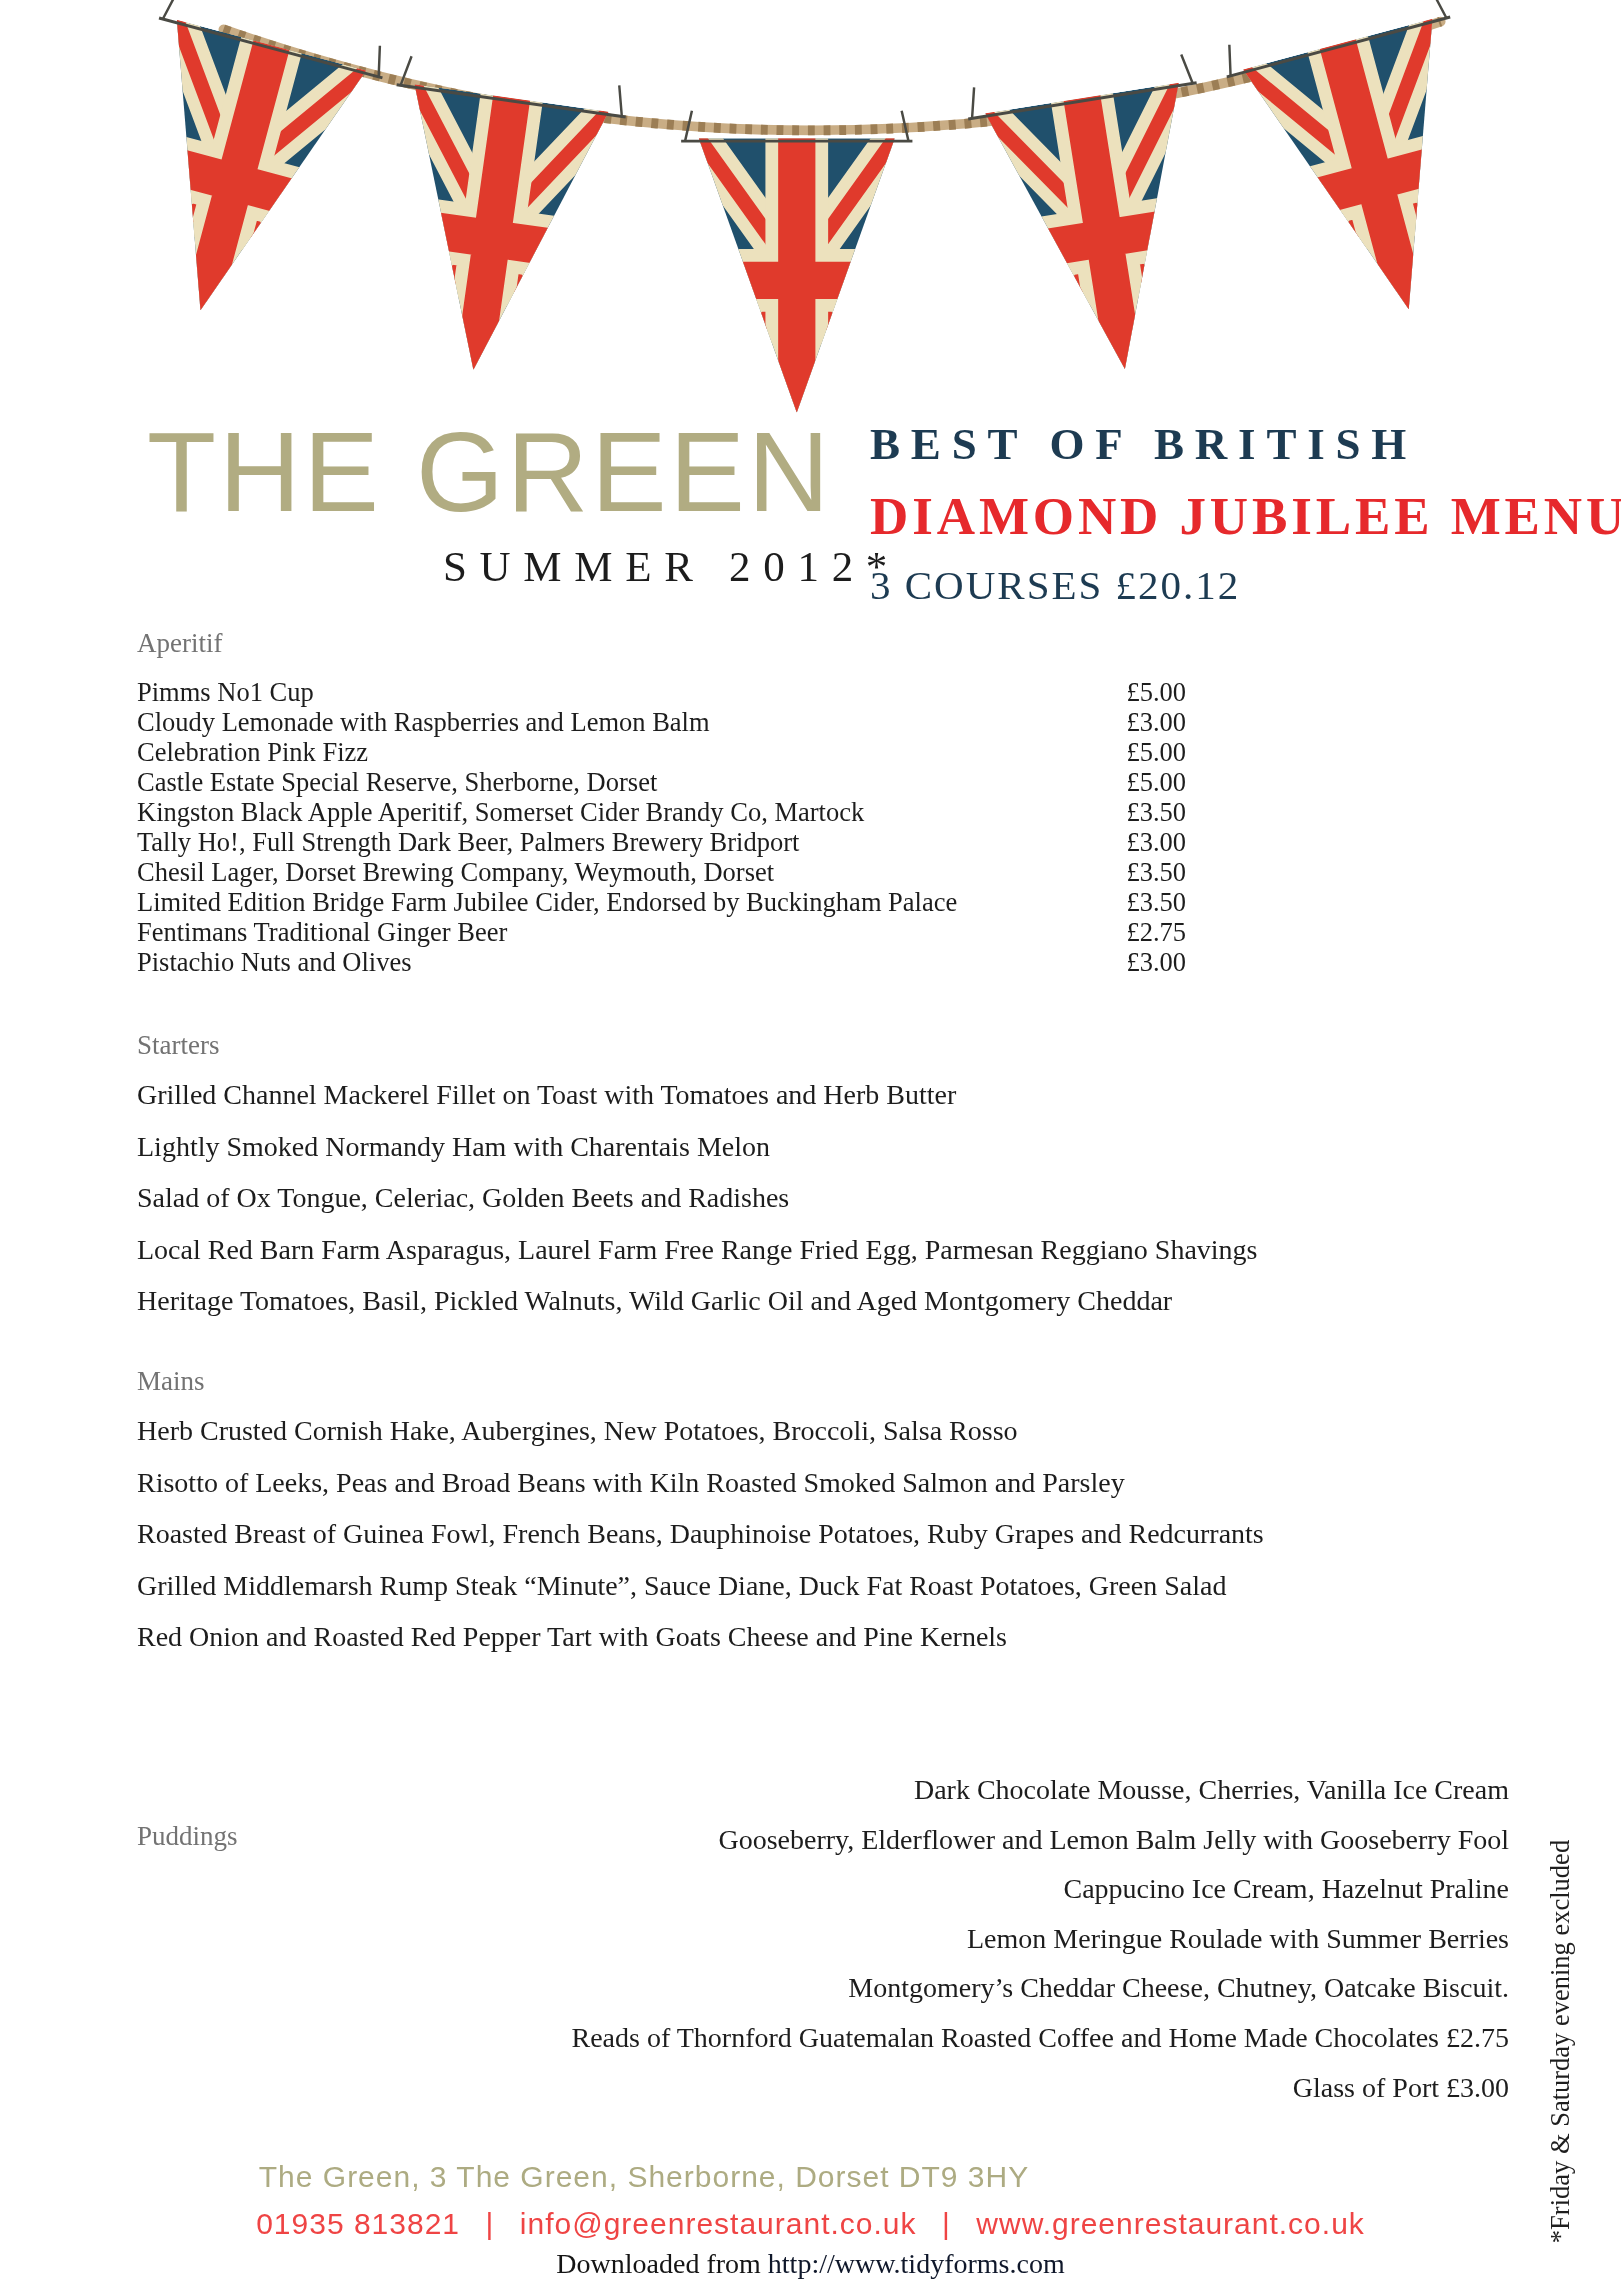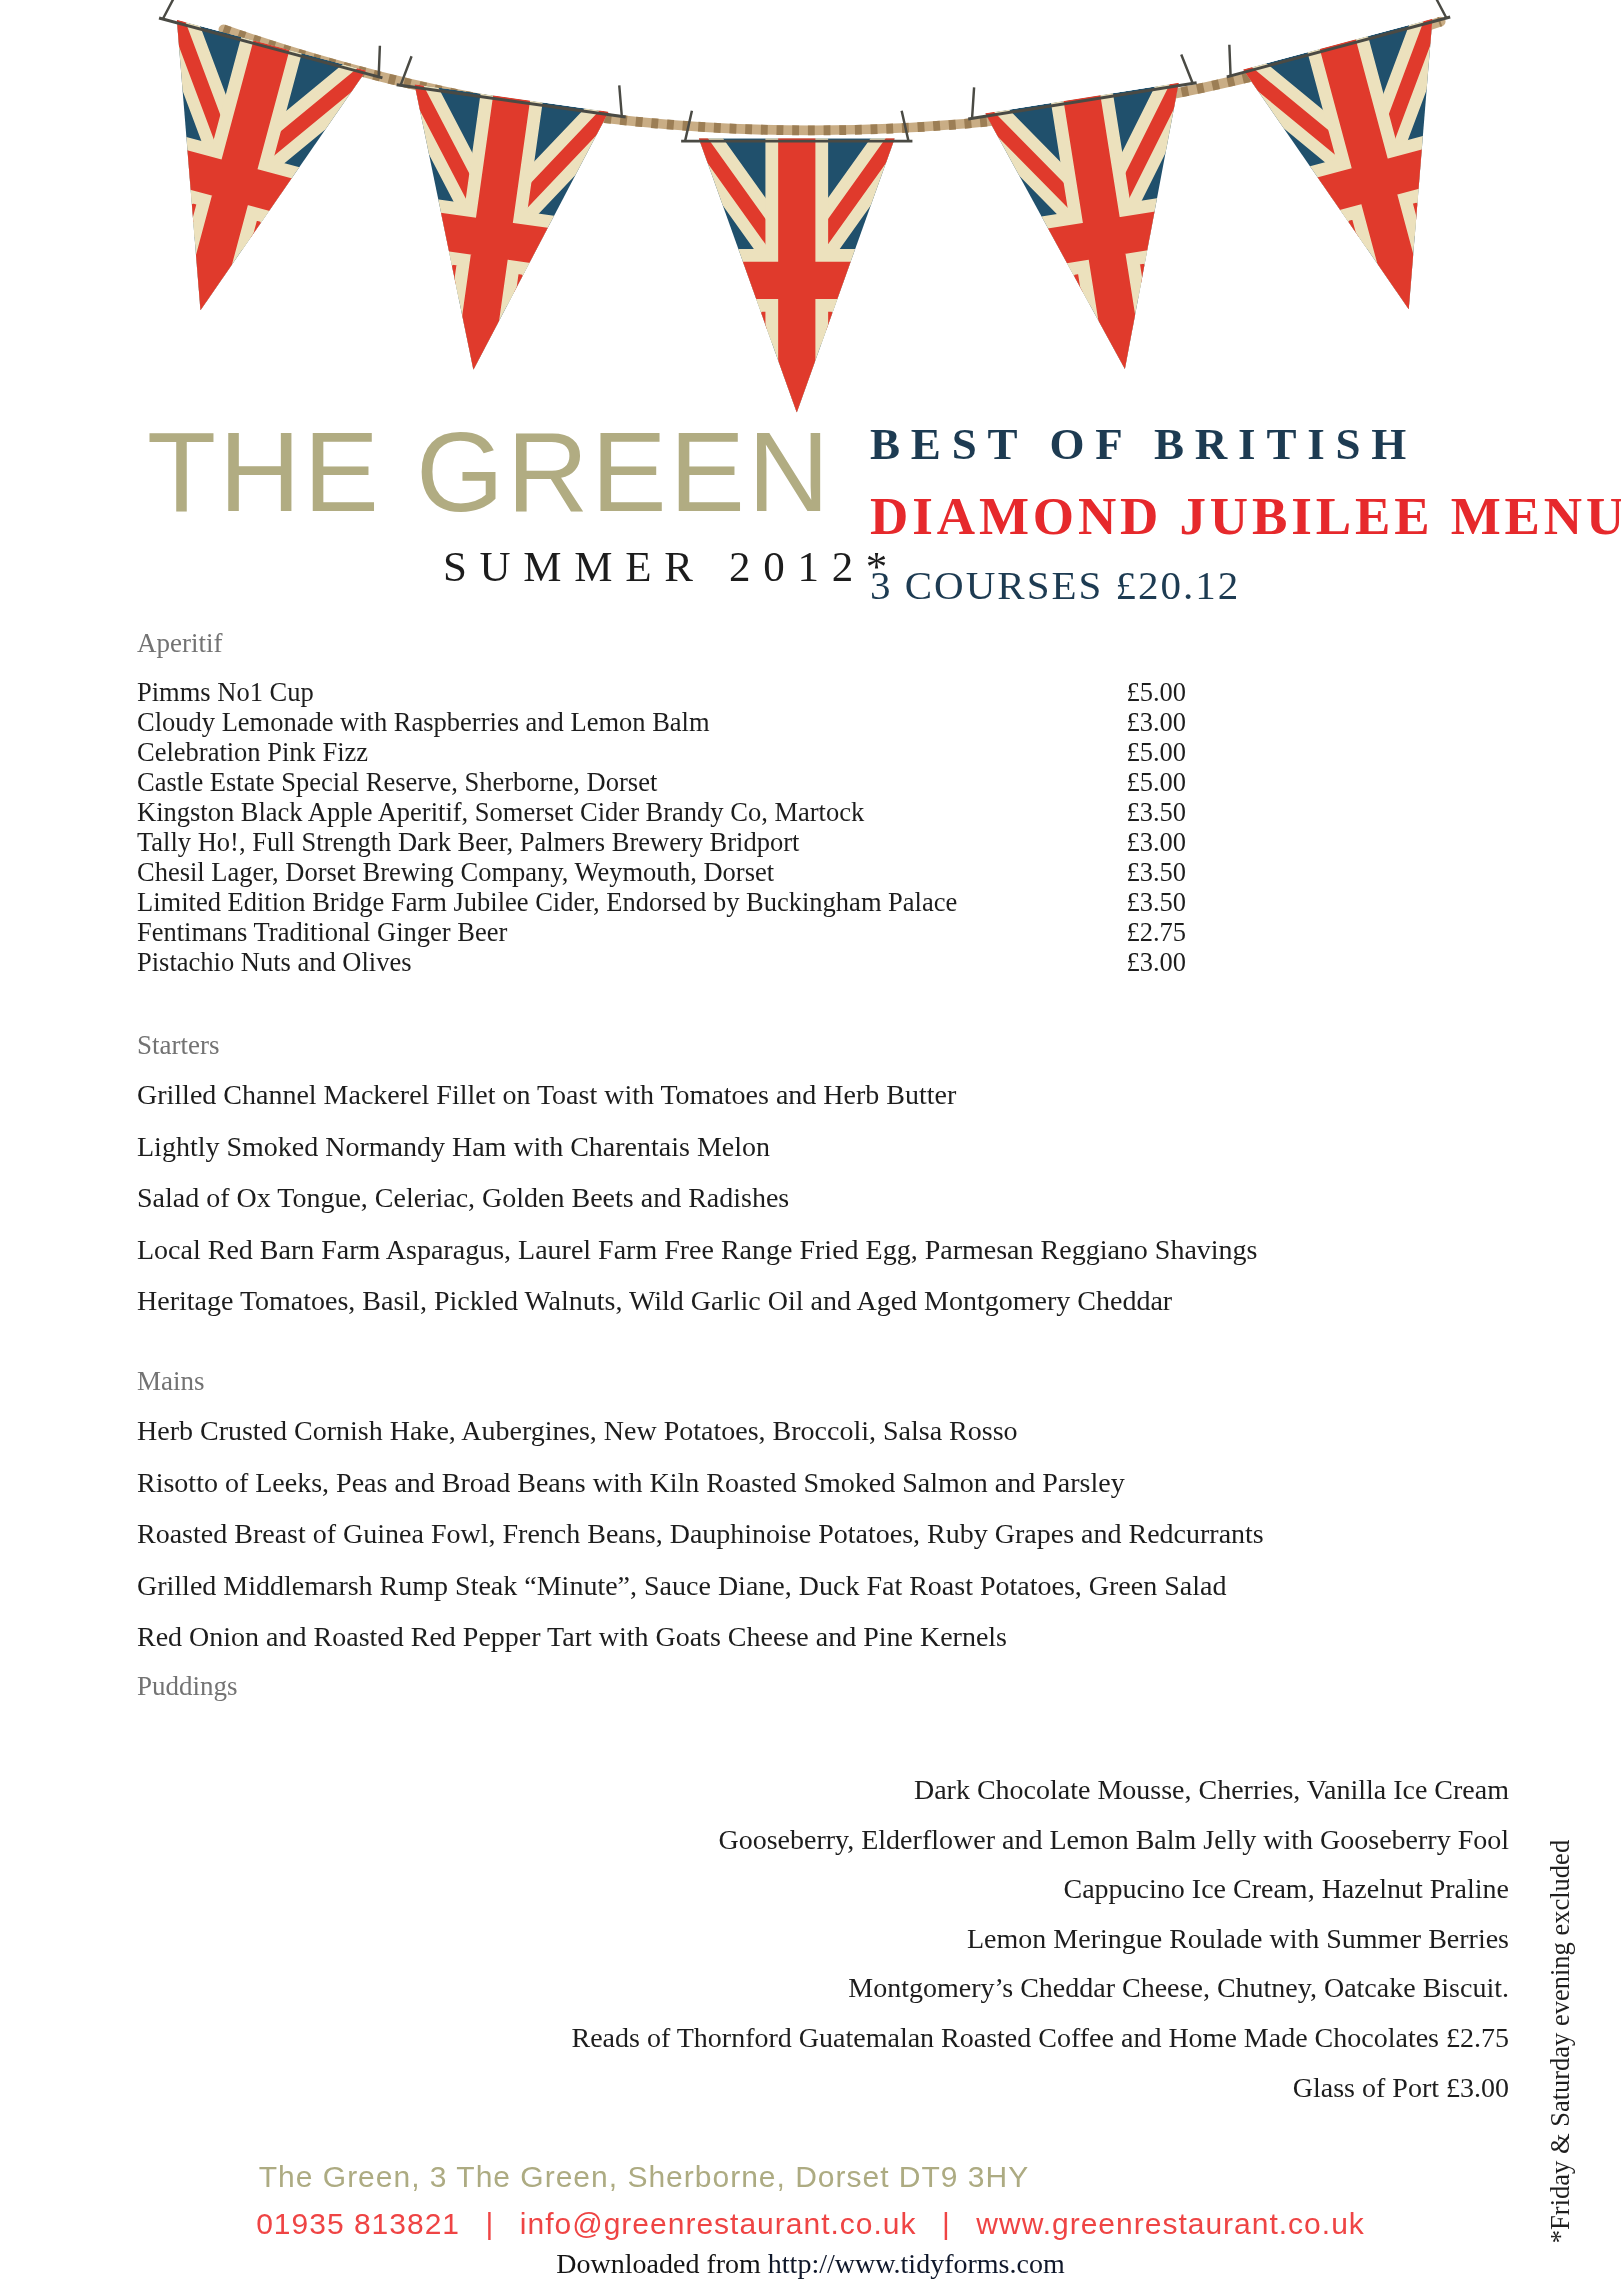--- a/index.html
+++ b/index.html
@@ -29,21 +29,21 @@
   }
   .title-line3{
     position:absolute;left:870px;top:563px;
     font-size:41px;line-height:1.1;letter-spacing:2px;color:#1d3b52;white-space:nowrap;
   }
   
   .sec-h{position:absolute;left:137px;font-size:27px;line-height:1.1;font-weight:normal;color:#737373;margin:0;}
   .h-aperitif{top:629px;}
   .h-starters{top:1031px;}
   .h-mains{top:1367px;}
-  .h-puddings{top:1672px;}
+  .h-puddings{top:1822px;}
 
   .ap-list{position:absolute;left:137px;top:677px;width:1049px;}
   .ap-row{display:flex;justify-content:space-between;align-items:baseline;height:30px;font-size:26.5px;line-height:30px;}
   .ap-name{white-space:nowrap;}
   .ap-price{white-space:nowrap;}
 
   .dish-list{position:absolute;left:137px;width:1372px;}
   .l-starters{top:1081px;}
   .l-mains{top:1417px;}
   .l-puddings{top:1776px;text-align:right;}

